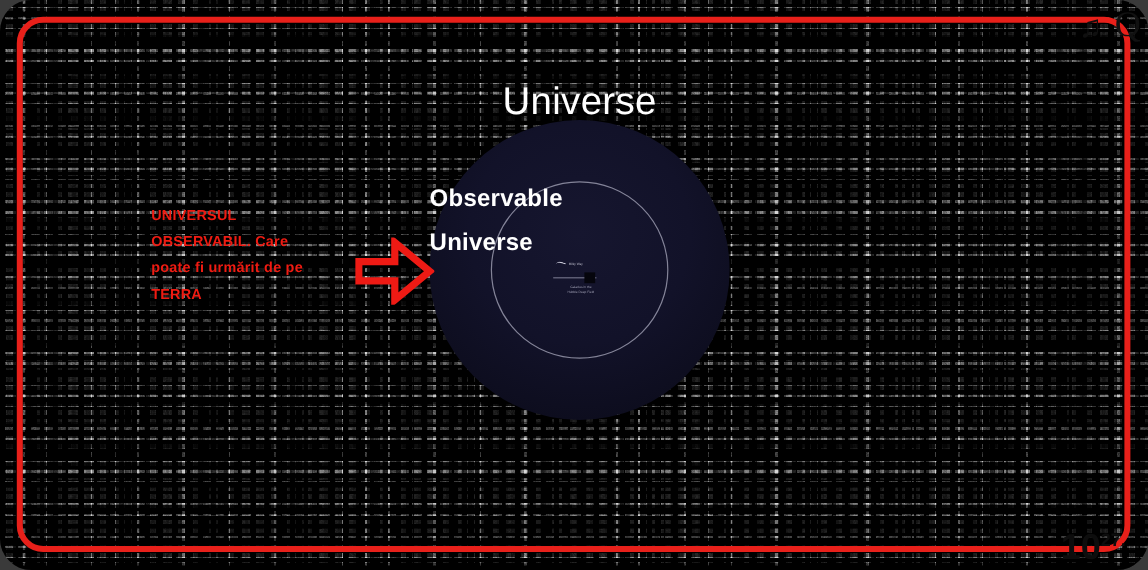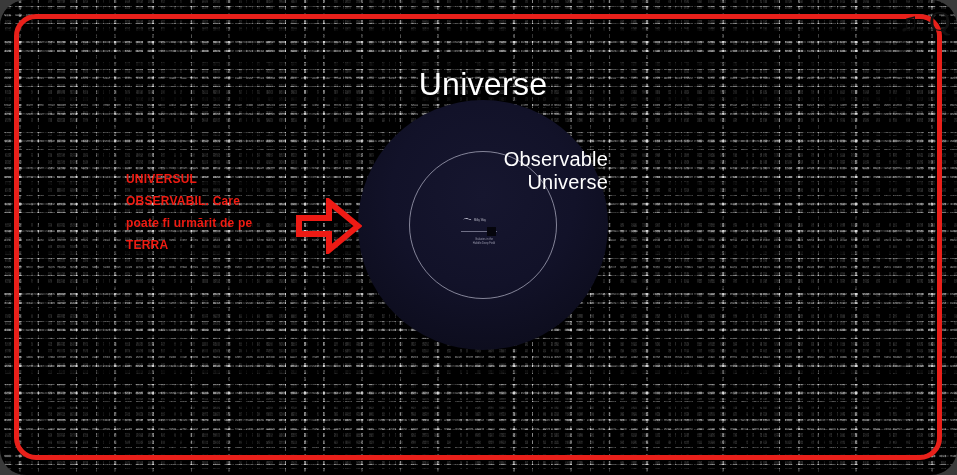--- a/index.html
+++ b/index.html
@@ -57,22 +57,22 @@
     background:radial-gradient(circle at 50% 38%, #16162f 0%, #121229 46%, #0d0d1e 78%, #0a0a18 100%);
   }
   #innerRing{
     position:absolute;left:51px;top:51px;width:148px;height:148px;
     border-radius:50%;
     border:1.5px solid rgba(176,176,196,.72);
     box-sizing:border-box;
   }
   #discTitle{
     position:absolute;left:0;top:48px;width:250px;
-    text-align:right;color:#fff;
-    font-size:20px;line-height:23px;font-weight:400;
+    text-align:left;color:#fff;
+    font-size:20px;line-height:36px;font-weight:700;
     letter-spacing:.2px;
   }
   
   #tinyGroup{position:absolute;left:103px;top:118px;width:46px;height:30px;}
   #tinySwoosh{
     position:absolute;left:2px;top:0;width:8px;height:5px;
     border-top:1.5px solid #c9c9d8;border-radius:60% 10% 0 0;transform:rotate(18deg);
   }
   #tinyLabel1{
     position:absolute;left:13px;top:1px;font-size:2.6px;color:#b9b9c8;white-space:nowrap;
@@ -159,14 +159,15 @@
 
   <div id="arrow">
     <svg width="66" height="56" viewBox="0 0 66 56" xmlns="http://www.w3.org/2000/svg">
       <path d="M3 20 L33 20 L33 4 L62 28 L33 52 L33 36 L3 36 Z" fill="none" stroke="#ee1a14" stroke-width="6" stroke-linejoin="miter"></path>
     </svg>
   </div>
 
   <div id="musicIcon">♫</div>
   <div id="qGlyph">Q</div>
 
+  <div id="expo"><span>10</span><sup>27.</sup></div>
 
 </div>
 
 </body></html>

